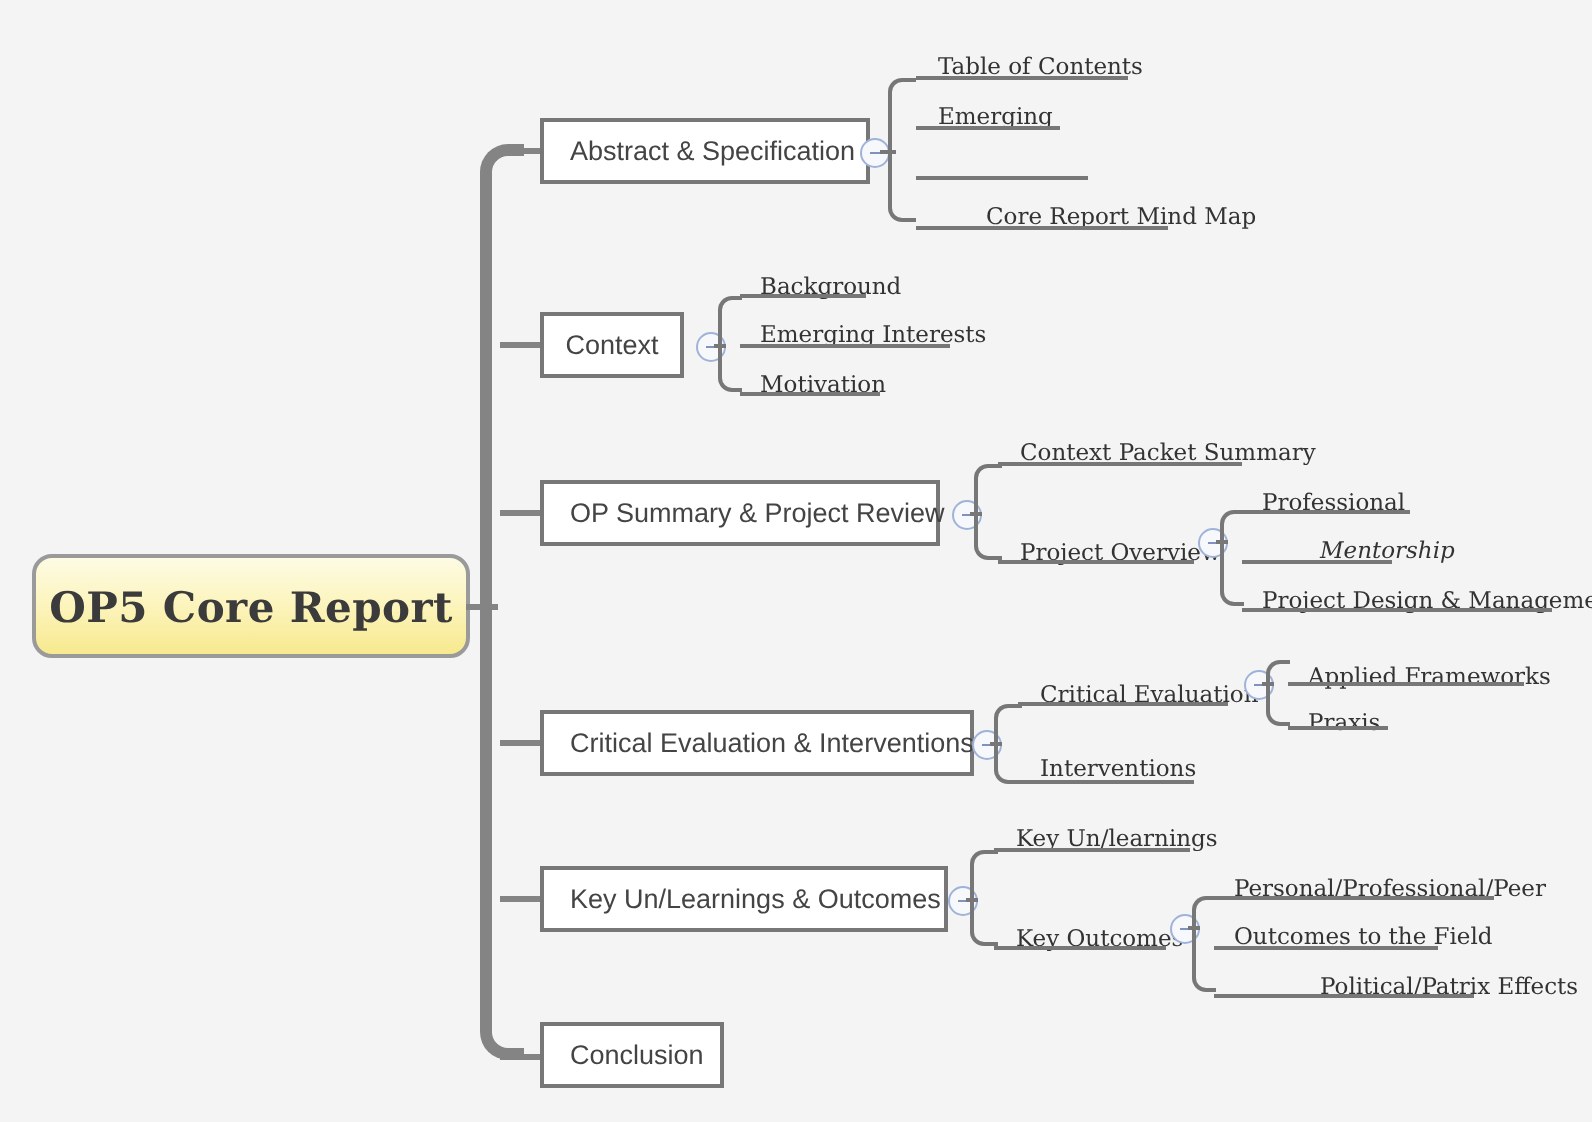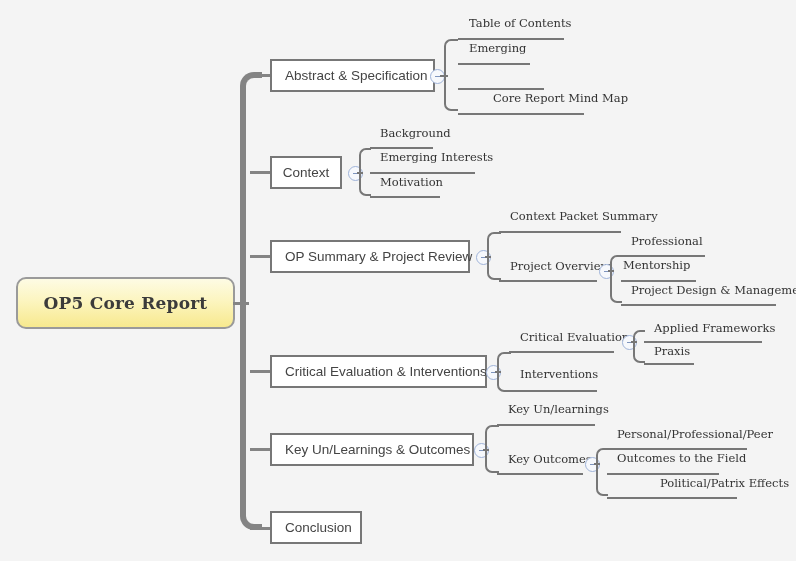--- a/index.html
+++ b/index.html
@@ -32,21 +32,21 @@
     border: 2px solid #9a9a9a;
     border-radius: 10px;
     background: linear-gradient(to bottom, #fdfbe4 0%, #fcf5c0 45%, #f7e98e 100%);
     display: flex;
     align-items: center;
     justify-content: center;
   }
   .root-label {
     font-family: "DejaVu Serif", serif;
     font-weight: bold;
-    font-size: 17px;
+    font-size: 21px;
     color: #3b3b3b;
     letter-spacing: 0.2px;
   }
   
   .l2-node {
     position: absolute;
     box-sizing: border-box;
     border: 2px solid #777777;
     background: #ffffff;
     height: 33px;
@@ -59,21 +59,21 @@
     font-size: 13.5px;
     color: #444444;
     white-space: nowrap;
   }
   
   .lx-node {
     position: absolute;
     box-sizing: border-box;
     height: 24px;
     display: flex;
-    align-items: flex-start;
+    align-items: flex-end;
     padding: 0 8px 0 8px;
     white-space: nowrap;
   }
   .lx-label {
     font-family: "DejaVu Serif", serif;
     font-size: 11.5px;
     color: #333333;
     white-space: nowrap;
   }
   
@@ -230,21 +230,21 @@
     </div>
 
   <div class="bracket" style="left:610px; top:255px; width:12px; height:48px;"></div>
   <div class="stub" style="left:608px; top:270px; width:6px;"></div>
 
   <div class="lx-node" style="left:623px; top:234px;">
     <span class="lx-label">Professional</span>
   </div>
   <div class="underline" style="left:621px; top:255px; width:84px;"></div>
 
-  <div class="lx-node" style="left:615px; top:258px;">
+  <div class="lx-node" style="left:652px; top:258px;font-style:italic;">
     <span class="lx-label">Mentorship</span>
   </div>
   <div class="underline" style="left:621px; top:280px; width:75px;"></div>
 
   <div class="lx-node" style="left:623px; top:283px;">
     <span class="lx-label">Project Design &amp; Management</span>
   </div>
   <div class="underline" style="left:621px; top:304px; width:155px;"></div>
 
   <div class="stub-thick" style="left:250px; top:370px; width:22px; height:3px;"></div>

